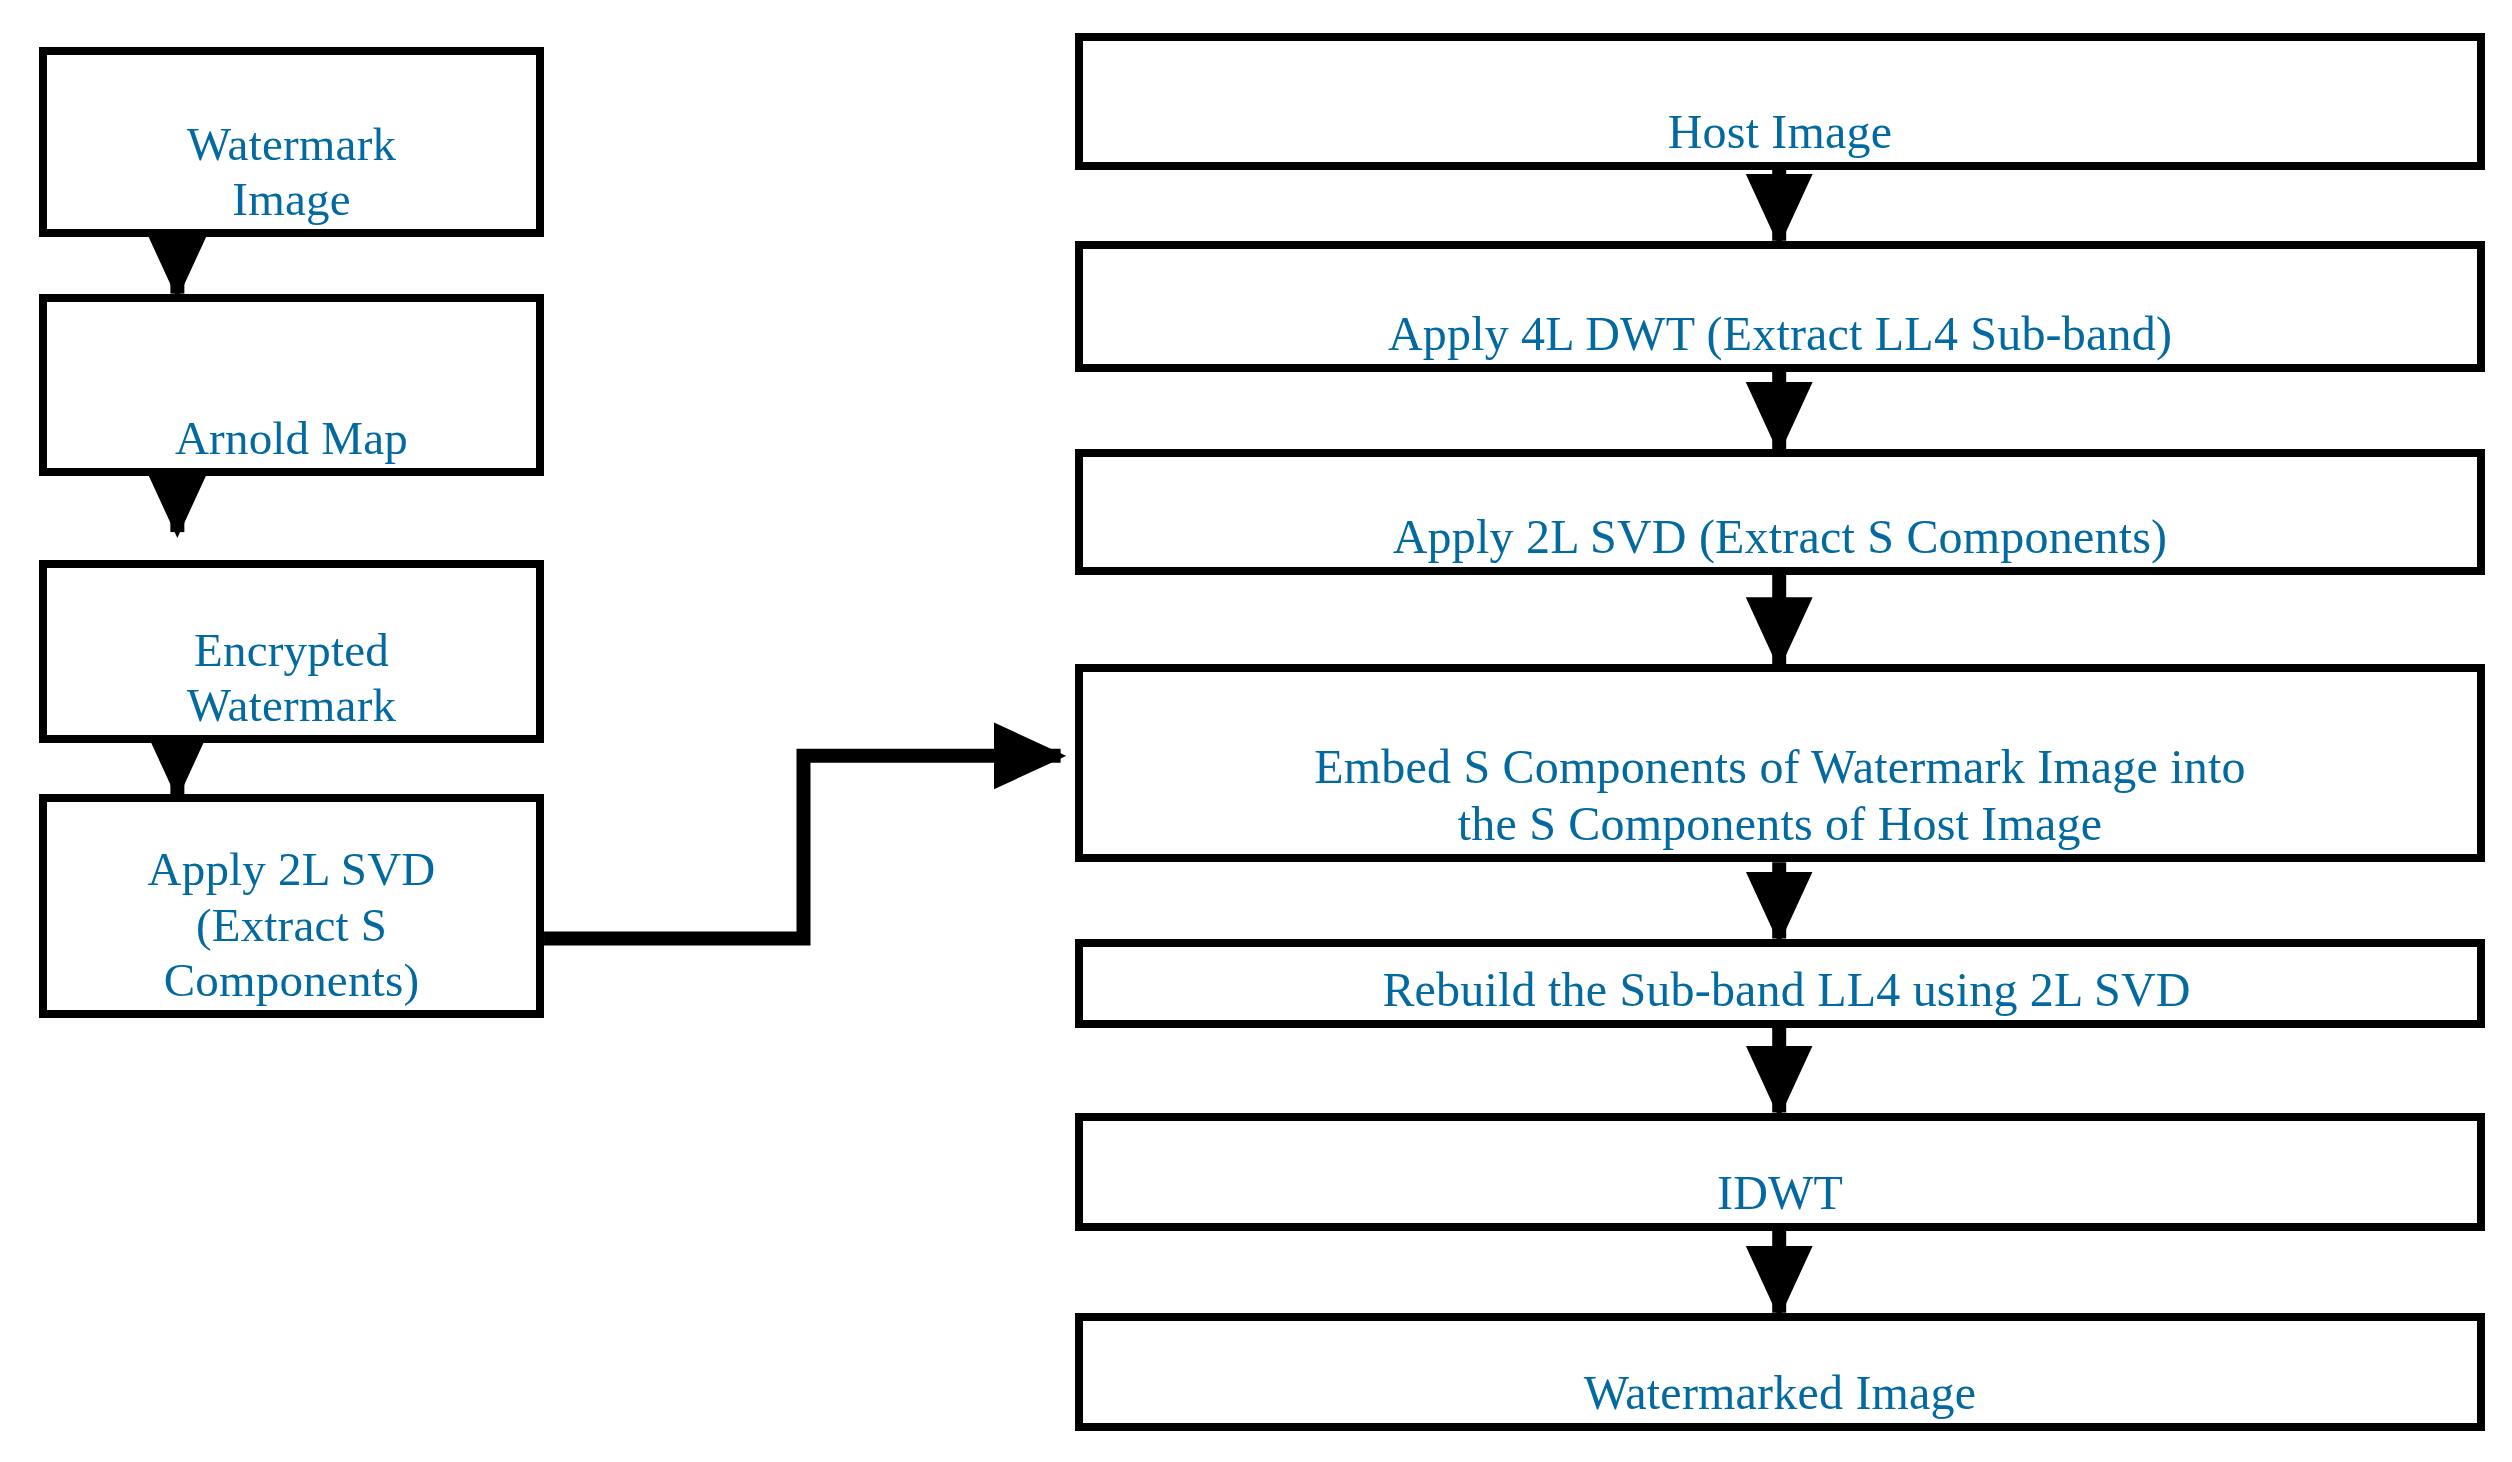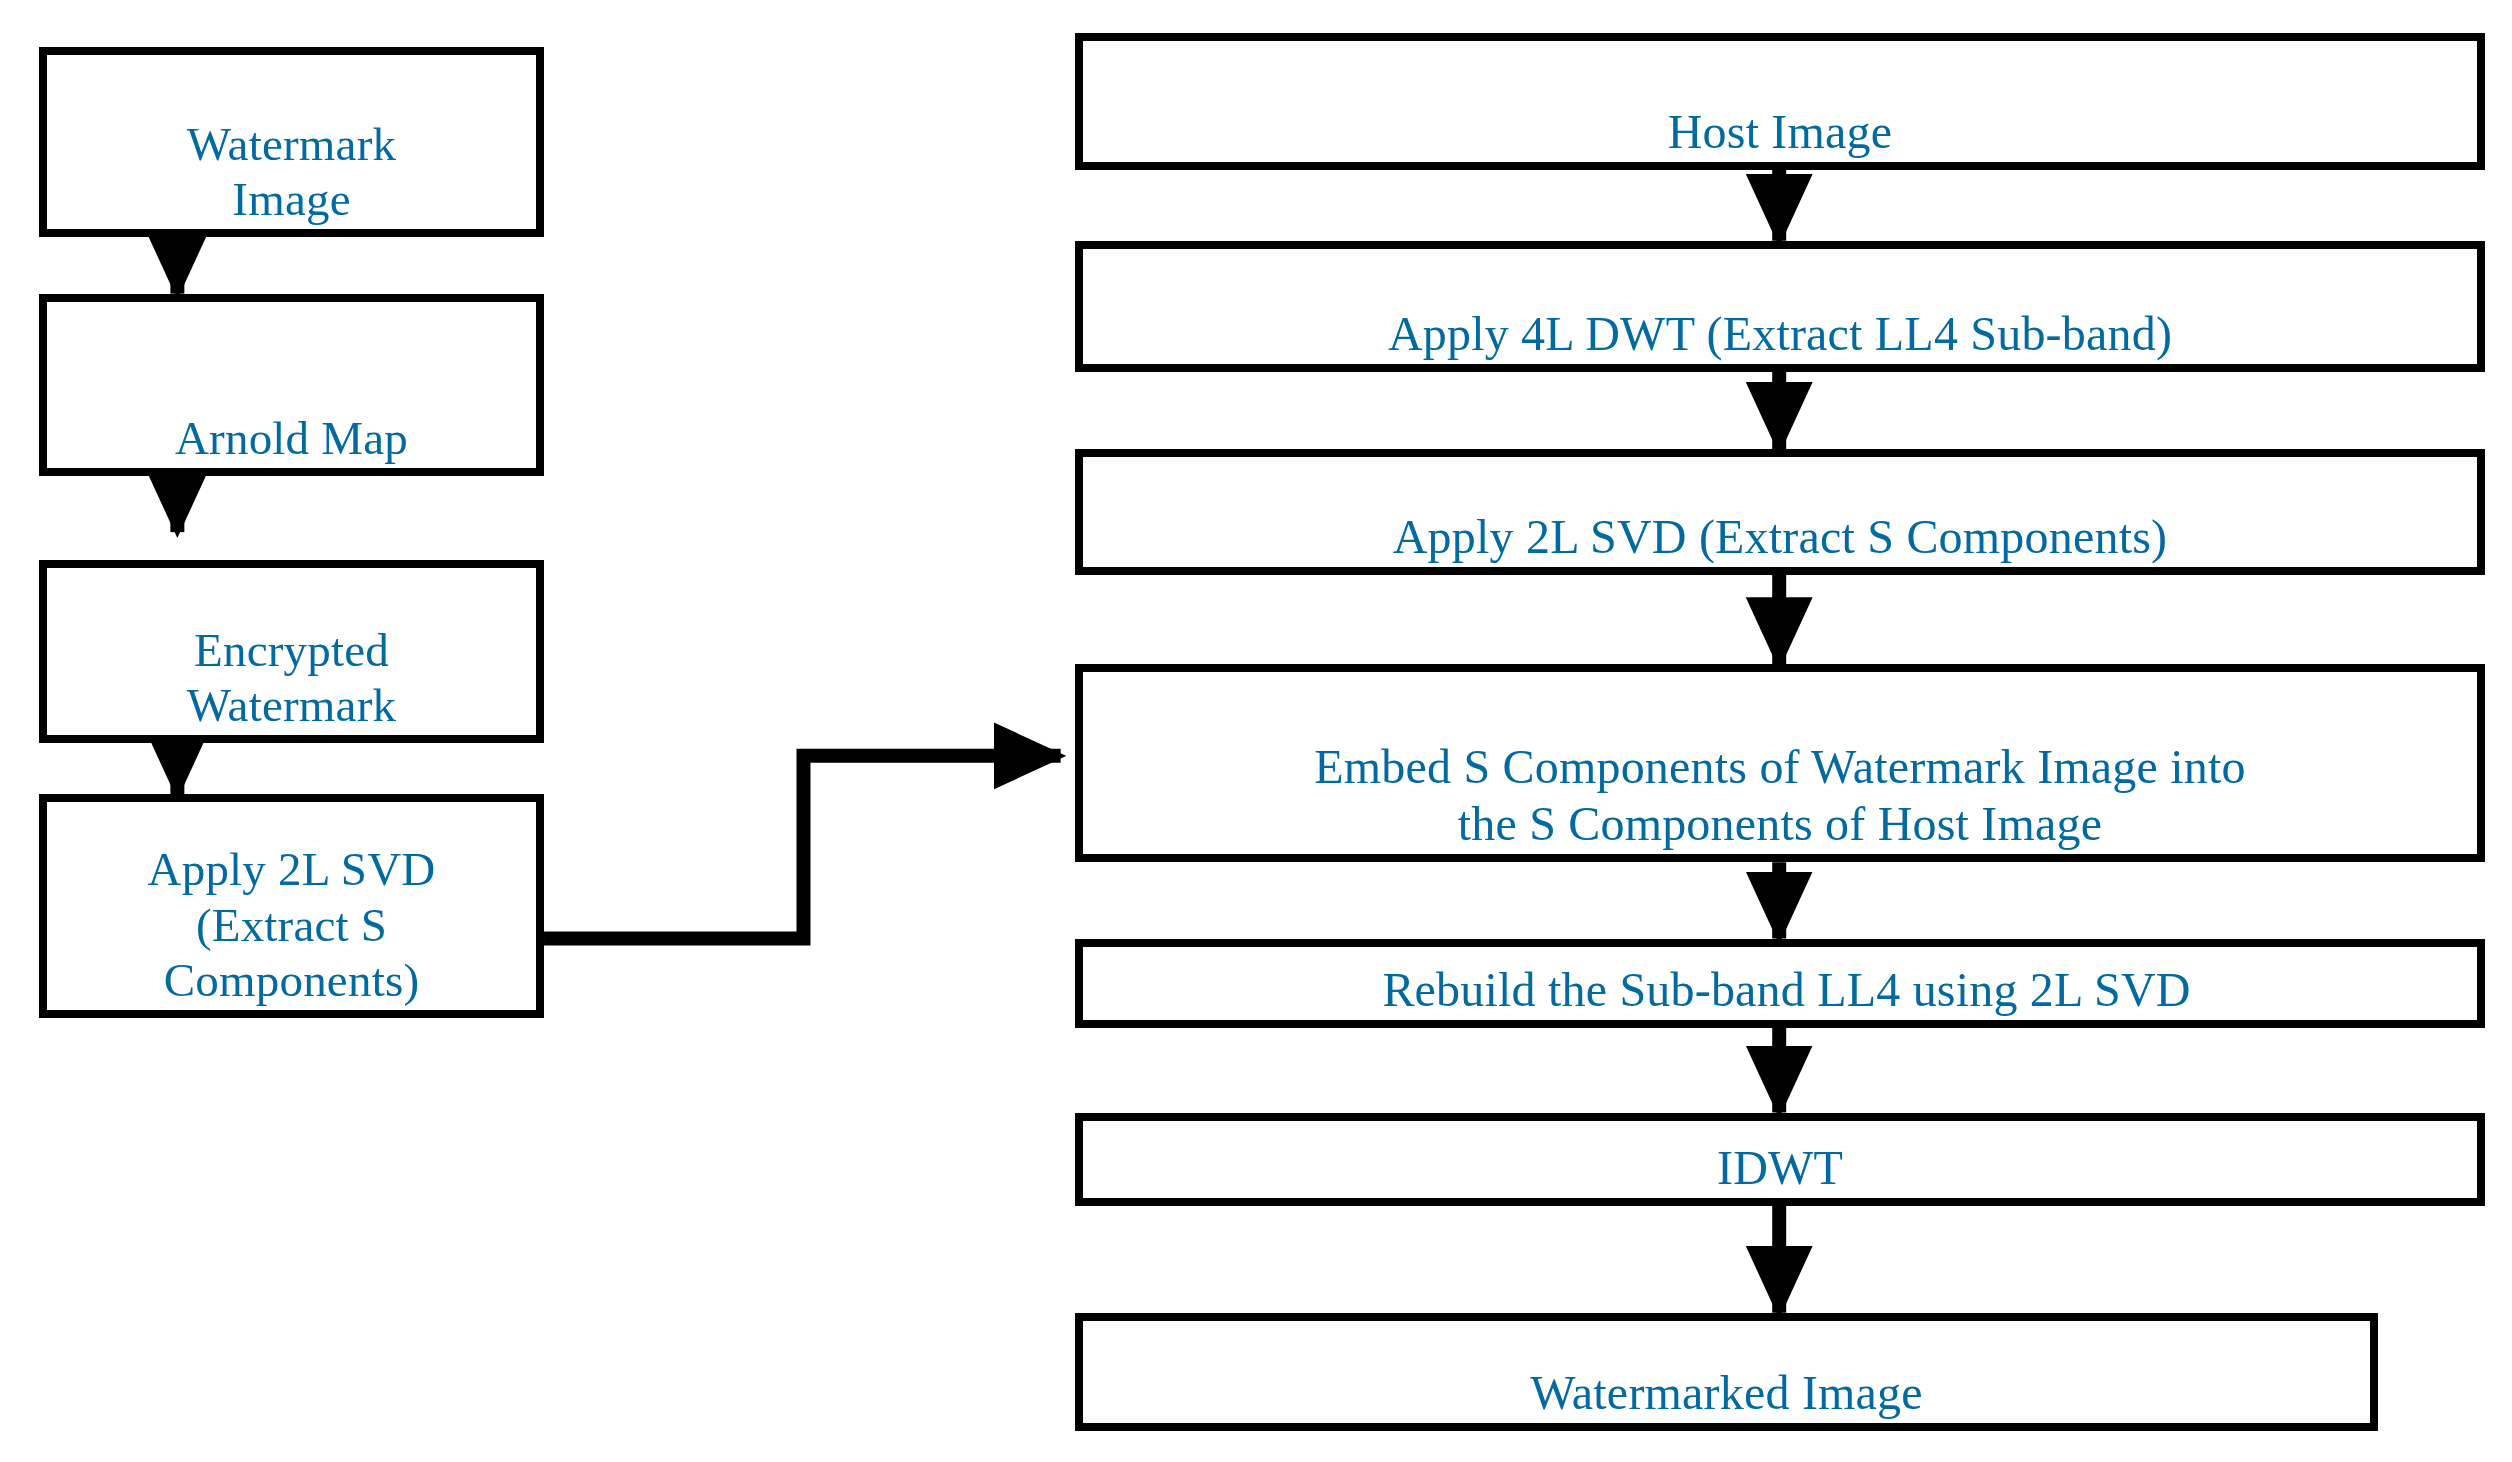--- a/index.html
+++ b/index.html
@@ -112,22 +112,22 @@
 
   <div class="box right" style="left:1075px; top:664px; width:1410px; height:198px;">
     <span class="label">Embed S Components of Watermark Image into
 the S Components of Host Image</span>
   </div>
 
   <div class="box right" style="left:1075px; top:939px; width:1410px; height:89px;padding-left:24px;">
     <span class="label">Rebuild the Sub-band LL4 using 2L SVD</span>
   </div>
 
-  <div class="box right" style="left:1075px; top:1113px; width:1410px; height:93px;">
+  <div class="box right" style="left:1075px; top:1113px; width:1410px; height:118px;">
     <span class="label">IDWT</span>
   </div>
 
-  <div class="box right" style="left:1075px; top:1313px; width:1303px; height:118px;">
+  <div class="box right" style="left:1075px; top:1313px; width:1410px; height:118px;">
     <span class="label">Watermarked Image</span>
   </div>
 
 </div>
 
 
 </body></html>

